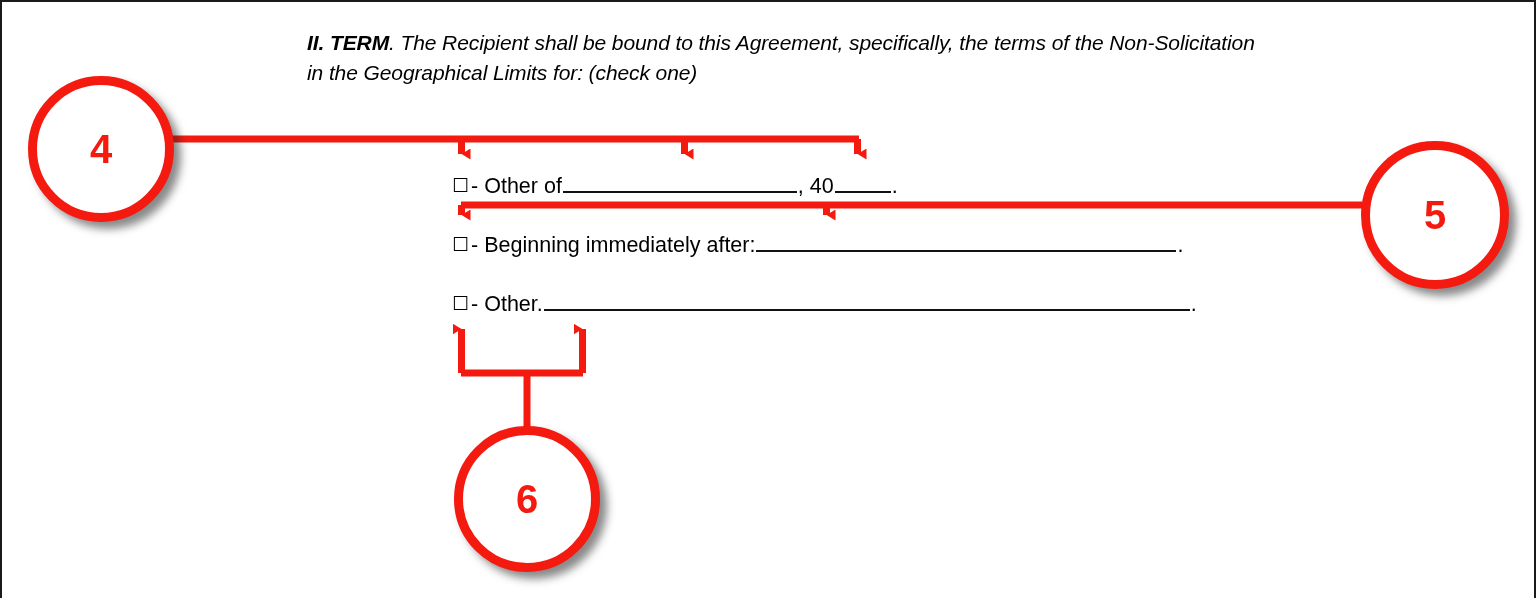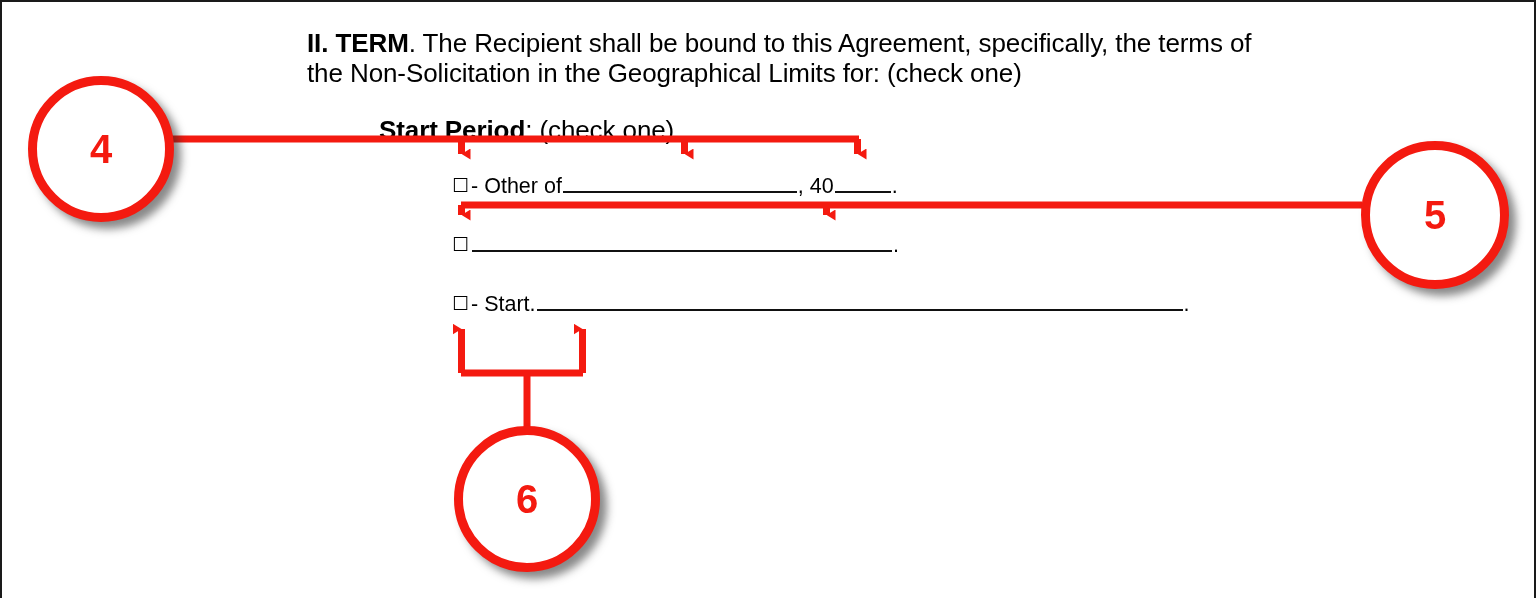--- a/index.html
+++ b/index.html
@@ -17,24 +17,25 @@
     color: #000000;
     box-sizing: border-box;
     border-left: 2px solid #1a1a1a;
     border-top: 2px solid #1a1a1a;
     border-right: 2px solid #1a1a1a;
   }
 
   
   .doc-text {
     position: absolute;
-    font-size: 26px;
+    font-size: 21px;
     line-height: 30px;
     letter-spacing: -0.1px;
     white-space: nowrap;
+    font-style: italic;
   }
   #para-term {
     left: 305px;
     top: 26px;
     white-space: normal;
     width: 960px;
   }
   #para-term b { font-weight: bold; }
 
   #start-period {
@@ -106,42 +107,40 @@
 </style>
 </head>
 <body>
 
 <div id="page">
 
   <div class="doc-text" id="para-term">
     <b>II. TERM</b><span>. The Recipient shall be bound to this Agreement, specifically, the terms of the Non-Solicitation in the Geographical Limits for: (check one)</span>
   </div>
 
-  <div class="doc-text" id="start-period">
-    <span class="sp-bold">Start Period</span><span>: (check one)</span>
-  </div>
 
   <div class="option-row" id="option-date">
     <span class="cb">☐</span>
     <span>- Other of</span>
     <span class="blank blank-date"></span>
     <span>, 40</span>
     <span class="blank blank-year"></span>
     <span>.</span>
   </div>
 
   <div class="option-row" id="option-beginning">
     <span class="cb">☐</span>
+    <span>- Beginning immediately after:</span>
     <span class="blank blank-after"></span>
     <span>.</span>
   </div>
 
   <div class="option-row" id="option-other">
     <span class="cb">☐</span>
-    <span>- Start.</span>
+    <span>- Other.</span>
     <span class="blank blank-other"></span>
     <span>.</span>
   </div>
 
   <svg id="annot" viewBox="0 0 1536 598">
     <defs>
       <marker id="arrow-down" markerWidth="11" markerHeight="9" refX="5.5" refY="9" orient="auto" markerUnits="userSpaceOnUse">
         <polygon points="0,0 11,0 5.5,9" fill="#f41a10"></polygon>
       </marker>
       <marker id="arrow-up" markerWidth="11" markerHeight="9" refX="5.5" refY="9" orient="auto" markerUnits="userSpaceOnUse">

